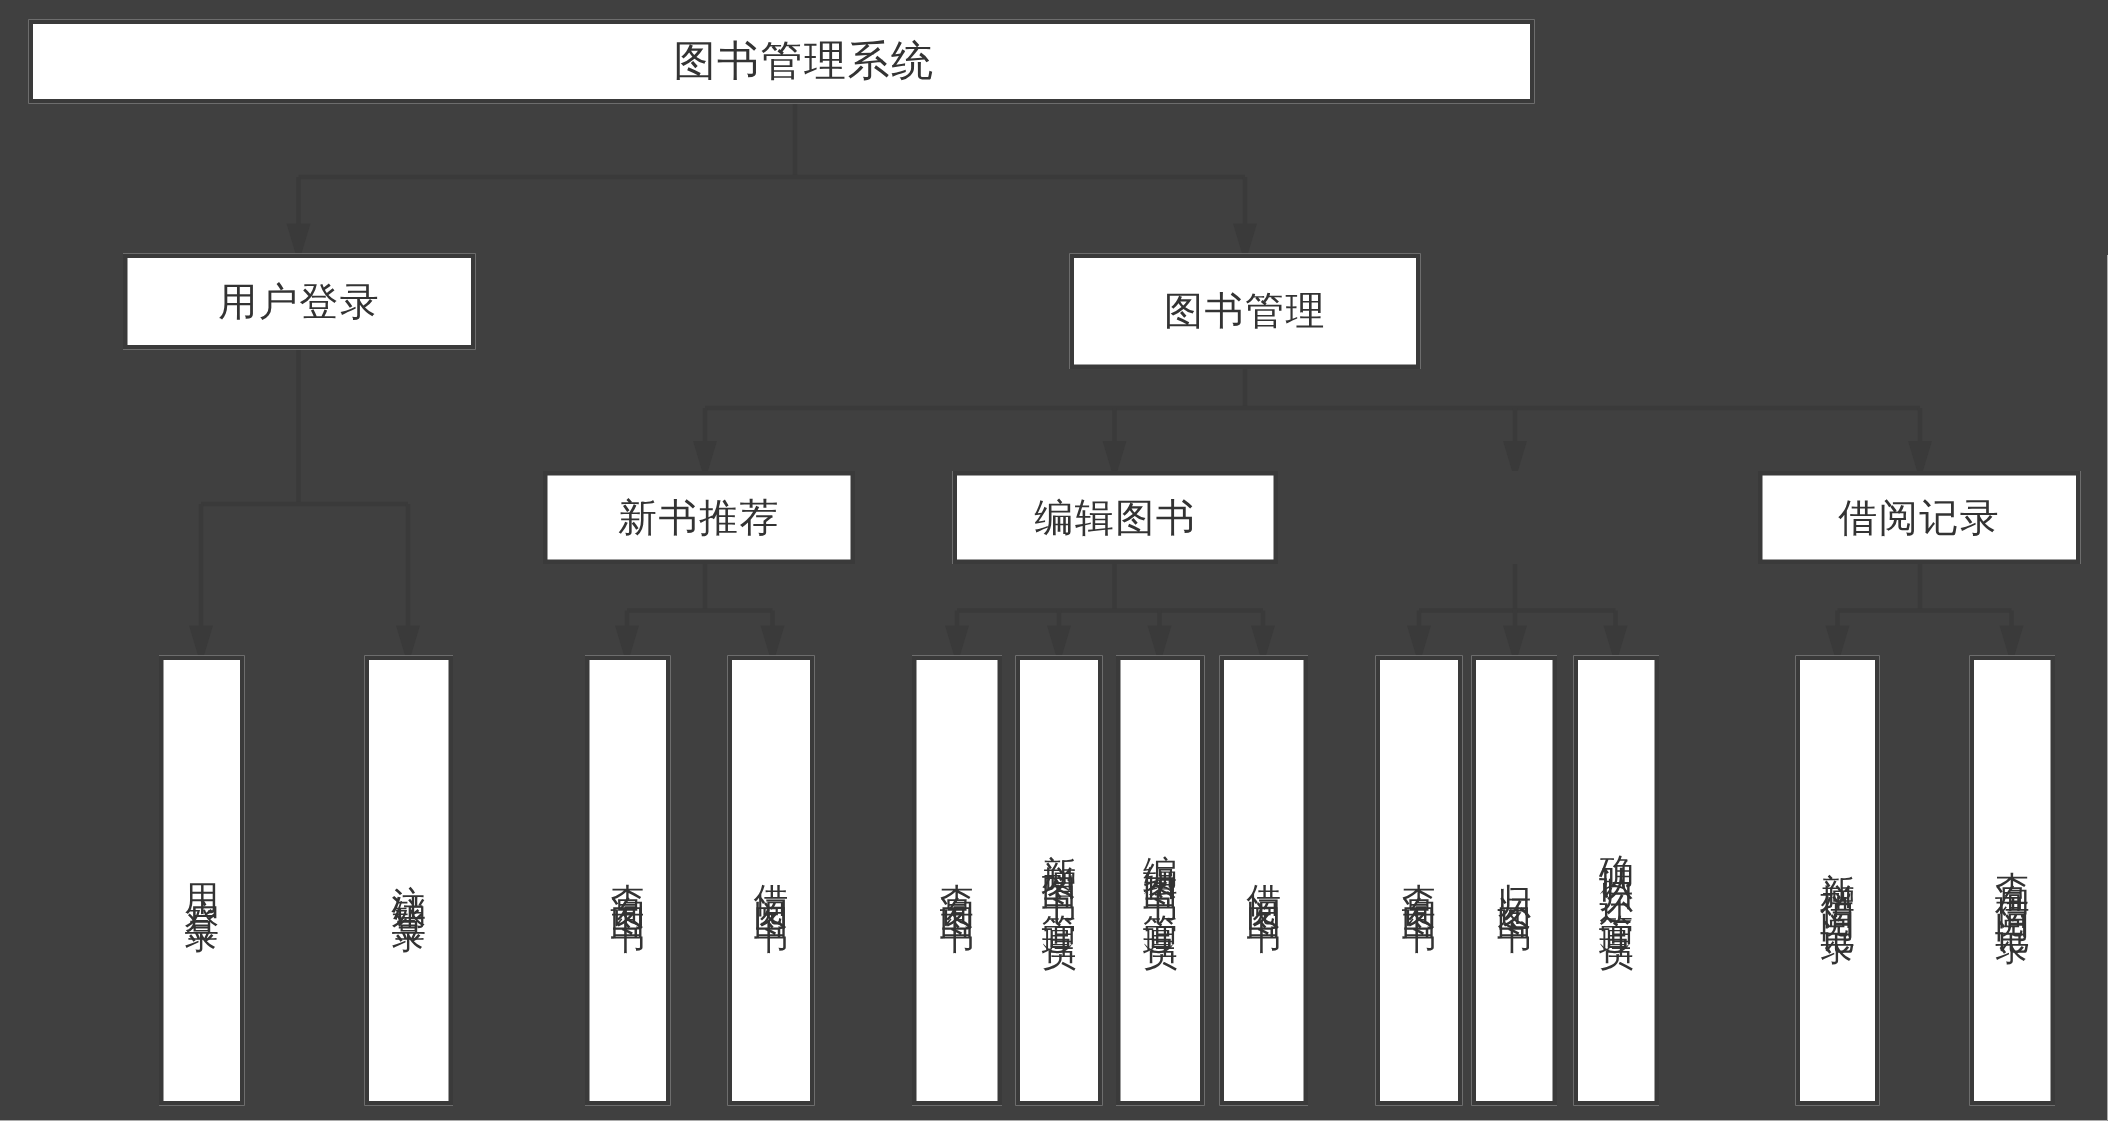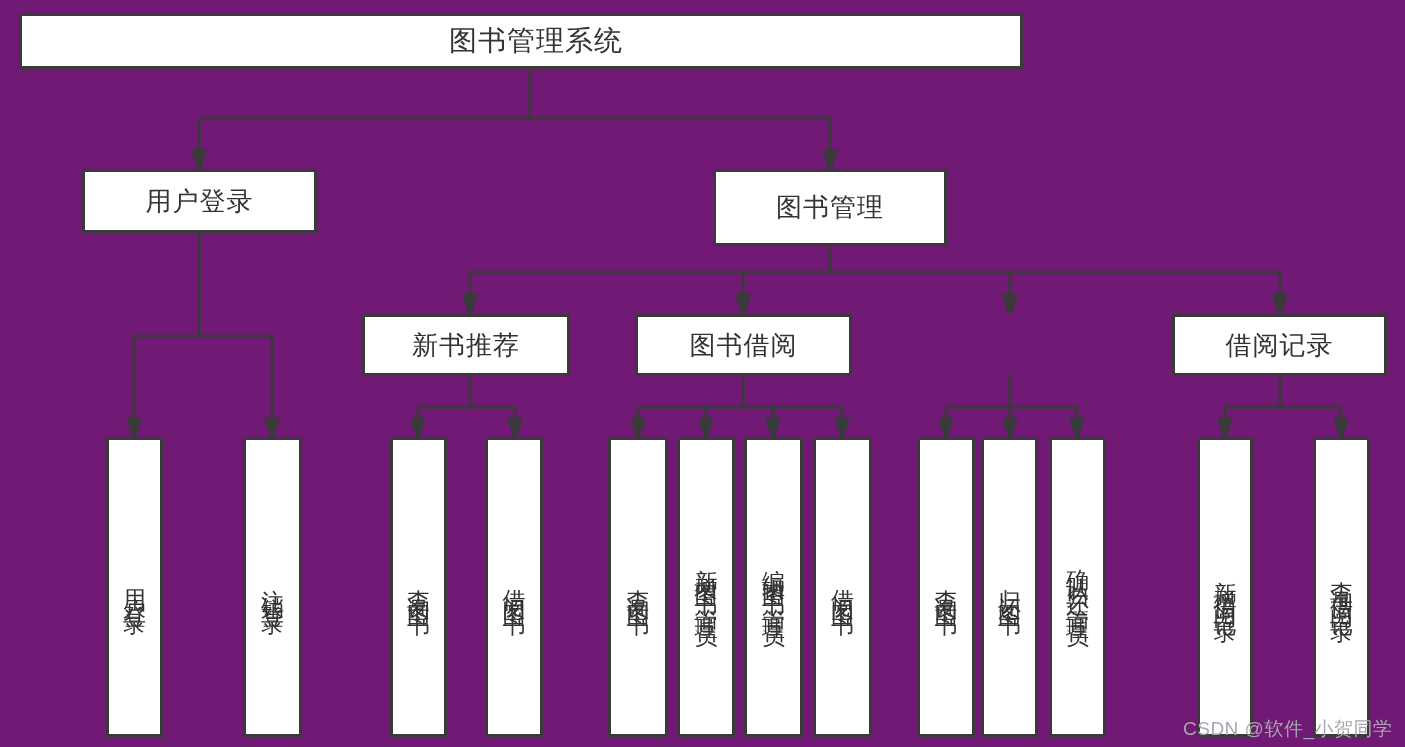--- a/index.html
+++ b/index.html
@@ -38,21 +38,21 @@
     left:1183px;top:716px;
     font-size:19px;
     letter-spacing:0.5px;
     white-space:nowrap;
     z-index:5;
   }
 </style>
 </head>
 <body>
 
-<div id="canvas" style="background: #701a75;">
+<div id="canvas" style="background: #404040;">
 
   <svg id="connectors" viewBox="0 0 1405 747" xmlns="http://www.w3.org/2000/svg">
       <line x1="530" y1="69" x2="530" y2="118" stroke="#3a3a3a" stroke-width="3"></line>
       <line x1="199" y1="118" x2="830" y2="118" stroke="#3a3a3a" stroke-width="3"></line>
       <line x1="199" y1="118" x2="199" y2="155" stroke="#3a3a3a" stroke-width="3"></line>
       <line x1="830" y1="118" x2="830" y2="155" stroke="#3a3a3a" stroke-width="3"></line>
       <line x1="199" y1="233" x2="199" y2="336" stroke="#3a3a3a" stroke-width="3"></line>
       <line x1="134" y1="336" x2="272" y2="336" stroke="#3a3a3a" stroke-width="3"></line>
       <line x1="134" y1="336" x2="134" y2="424" stroke="#3a3a3a" stroke-width="3"></line>
       <line x1="272" y1="336" x2="272" y2="424" stroke="#3a3a3a" stroke-width="3"></line>
@@ -101,21 +101,21 @@
       <polygon points="1217,417 1233,417 1227,437 1223,437" fill="#3a3a3a"></polygon>
       <polygon points="1333,417 1349,417 1343,437 1339,437" fill="#3a3a3a"></polygon>
     </svg>
 
   <div class="box root-label hlabel" style="left:19px;top:13px;width:1004px;height:56px;">图书管理系统</div>
 
   <div class="box hlabel" style="left:82px;top:169px;width:235px;height:64px;">用户登录</div>
   <div class="box hlabel" style="left:713px;top:169px;width:234px;height:77px;">图书管理</div>
 
   <div class="box hlabel" style="left:362px;top:314px;width:208px;height:62px;">新书推荐</div>
-  <div class="box hlabel" style="left:635px;top:314px;width:217px;height:62px;">图书借阅</div>
+  <div class="box hlabel" style="left:635px;top:314px;width:217px;height:62px;">编辑图书</div>
   <div class="box hlabel" style="left:1172px;top:314px;width:215px;height:62px;">借阅记录</div>
 
   <div class="box vbox" style="left:106px;top:437px;width:57px;height:300px;">
     <span class="vtext">用户登录</span>
   </div>
   <div class="box vbox" style="left:243px;top:437px;width:59px;height:300px;">
     <span class="vtext">注销登录</span>
   </div>
   <div class="box vbox" style="left:390px;top:437px;width:57px;height:300px;">
     <span class="vtext">查询图书</span>
@@ -144,14 +144,13 @@
   <div class="box vbox" style="left:1049px;top:437px;width:57px;height:300px;">
     <span class="vtext">确认归还（管理员）</span>
   </div>
   <div class="box vbox" style="left:1197px;top:437px;width:56px;height:300px;">
     <span class="vtext">新增借阅记录</span>
   </div>
   <div class="box vbox" style="left:1313px;top:437px;width:57px;height:300px;">
     <span class="vtext">查询借阅记录</span>
   </div>
 
-  <div id="watermark" style="color: rgb(166, 166, 174);">CSDN @软件_小贺同学</div>
 </div>
 
 </body></html>

